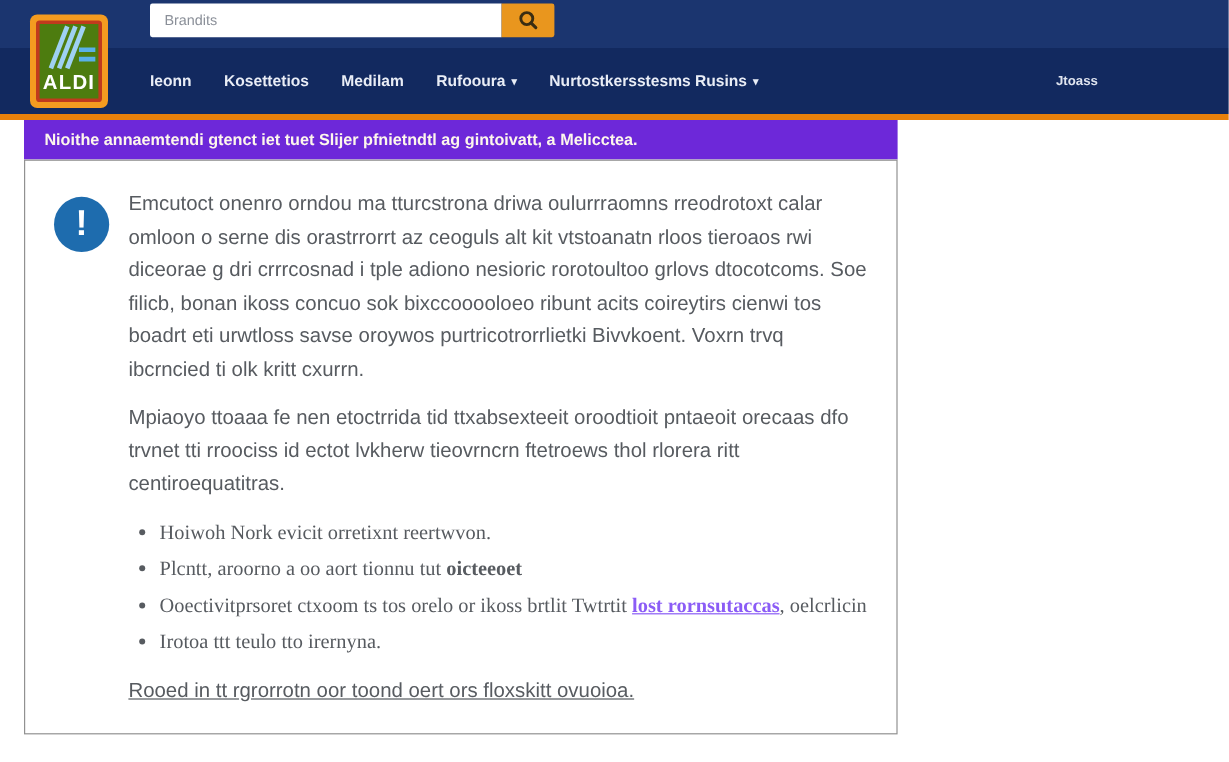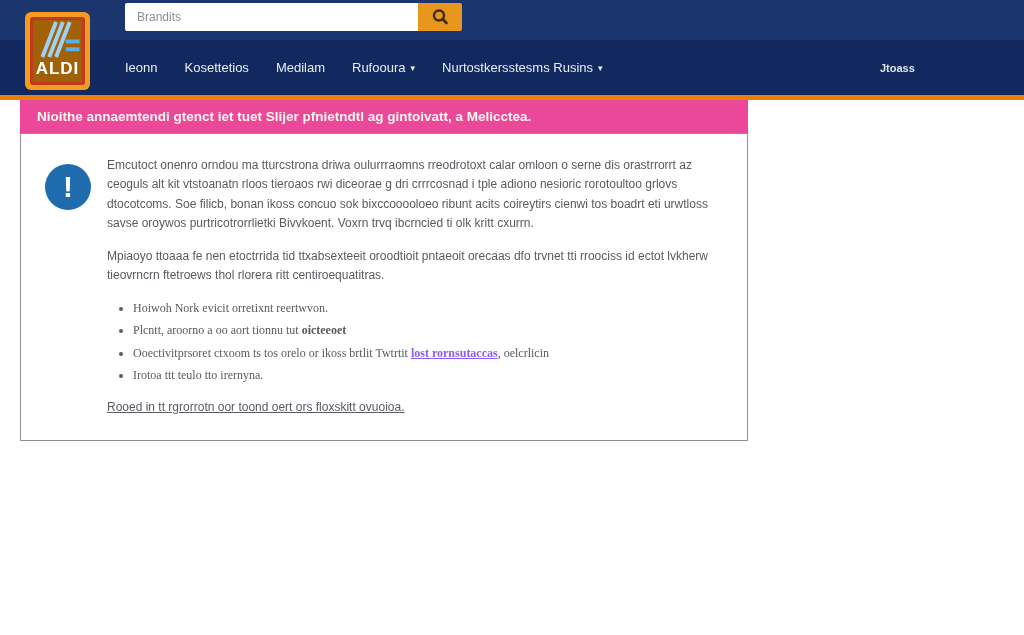--- a/index.html
+++ b/index.html
@@ -6,55 +6,55 @@
   html,body { width:1024px; height:635px; overflow:hidden; background:#fff;
               font-family:"Liberation Sans", sans-serif; }
 
   
   .topbar  { position:relative; height:40px; background:#1b356f; }
   .navbar  { position:relative; height:55px; background:#12295f; }
   .orange-rule { height:5px; background:#e8800a; }
 
   .logo { position:absolute; left:25px; top:12px; width:65px; height:78px; z-index:5;
           background:#f49b20; border-radius:6px; padding:5px; cursor:pointer; }
-  .logo-inner { width:100%; height:100%; background:#a16207; border:3px solid #c03a1d;
+  .logo-inner { width:100%; height:100%; background:#4d7c0f; border:3px solid #c03a1d;
                 border-radius:3px; display:flex; flex-direction:column;
                 align-items:center; justify-content:flex-end; overflow:hidden; }
   .logo-word { color:#fff; font-weight:bold; font-size:17px; letter-spacing:1px; padding-bottom:3px; }
 
   .search-wrap { position:absolute; left:125px; top:3px; display:flex; height:16px; }
   .search-input { width:293px; height:28px; border:none; outline:none; border-radius:2px 0 0 2px;
                   padding:0 12px; font-size:12px; color:#555; background:#fff;
                   font-family:"Liberation Sans", sans-serif; }
   .search-input::placeholder { color:#8a8f98; }
   .search-btn { width:44px; height:28px; border:none; background:#e9961e; border-radius:0 2px 2px 0;
                 display:flex; align-items:center; justify-content:center; cursor:pointer; }
 
   .nav-links { position:absolute; left:125px; top:0; height:55px; display:flex;
                align-items:center; gap:27px; }
-  .nav-link { color:#e9edf6; font-size:13px; font-weight:normal; text-decoration:none;
+  .nav-link { color:#e9edf6; font-size:13px; font-weight:bold; text-decoration:none;
               display:flex; align-items:center; gap:5px; cursor:pointer; }
   .nav-caret { font-size:9px; }
   .nav-right { position:absolute; left:880px; top:0; height:55px; display:flex; align-items:center;
                color:#dfe4ef; font-size:11px; font-weight:bold; text-decoration:none; cursor:pointer; }
 
   
   main { padding:0 20px; }
   h1 { font-size:38px; font-weight:600; color:#2e2e2e; margin:7px 0 11px 0; letter-spacing:.5px; }
 
-  .banner { width:728px; min-height:33px; background:#ec4899; color:#fdf6ec;
+  .banner { width:728px; min-height:33px; background:#6d28d9; color:#fdf6ec;
             font-size:13.5px; font-weight:bold; display:flex; align-items:center;
             padding:0 17px; }
 
   .recall-box { width:728px; background:#fff; border:1px solid #919191; display:flex;
                 padding:20px 22px 18px 24px; }
   .alert-circle { flex:0 0 46px; width:46px; height:46px; border-radius:50%; background:#1e6cae;
                   color:#fff; font-size:30px; font-weight:bold; display:flex;
                   align-items:center; justify-content:center; margin:10px 16px 0 0; }
-  .box-text { font-size:12px; color:#575b60; line-height:1.62; padding-top:2px; }
+  .box-text { font-size:17px; color:#575b60; line-height:1.62; padding-top:2px; }
   .box-text p { margin:0 0 13px 0; max-width:632px; }
   .box-text ul { margin:0 0 13px 0; padding-left:26px; }
   .box-text li { margin-bottom:3px;font-family:Liberation Serif, serif; }
   .box-text .closing { margin-bottom:4px;text-decoration:underline; }
   .inline-link { color:#8b5cf6; font-weight:bold; text-decoration:underline; cursor:pointer; }
 
   .caption-bar { width:728px; height:34px; margin-top:25px; background:#f1f1f1;
                  display:flex; align-items:center; justify-content:center;
                  font-size:12px; font-weight:bold; color:#4a4a4a; }
 </style>

